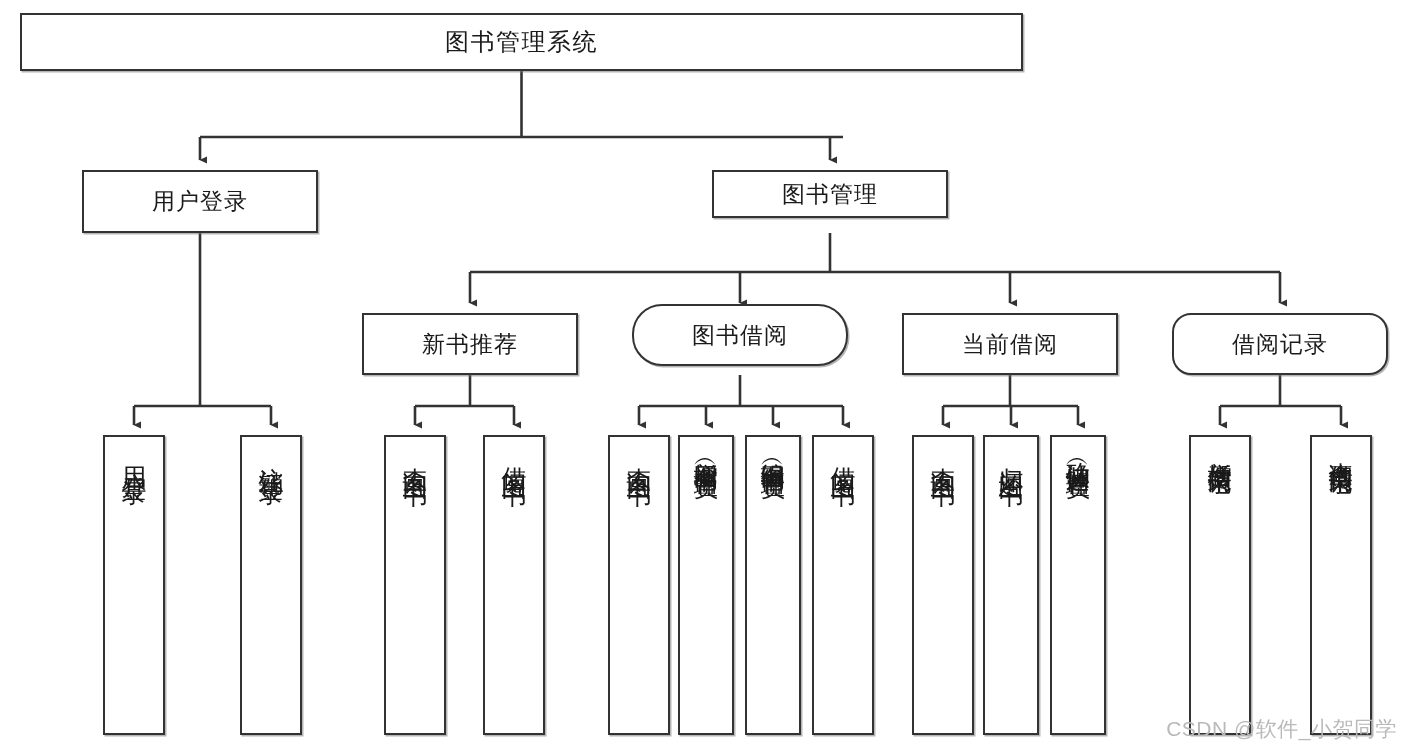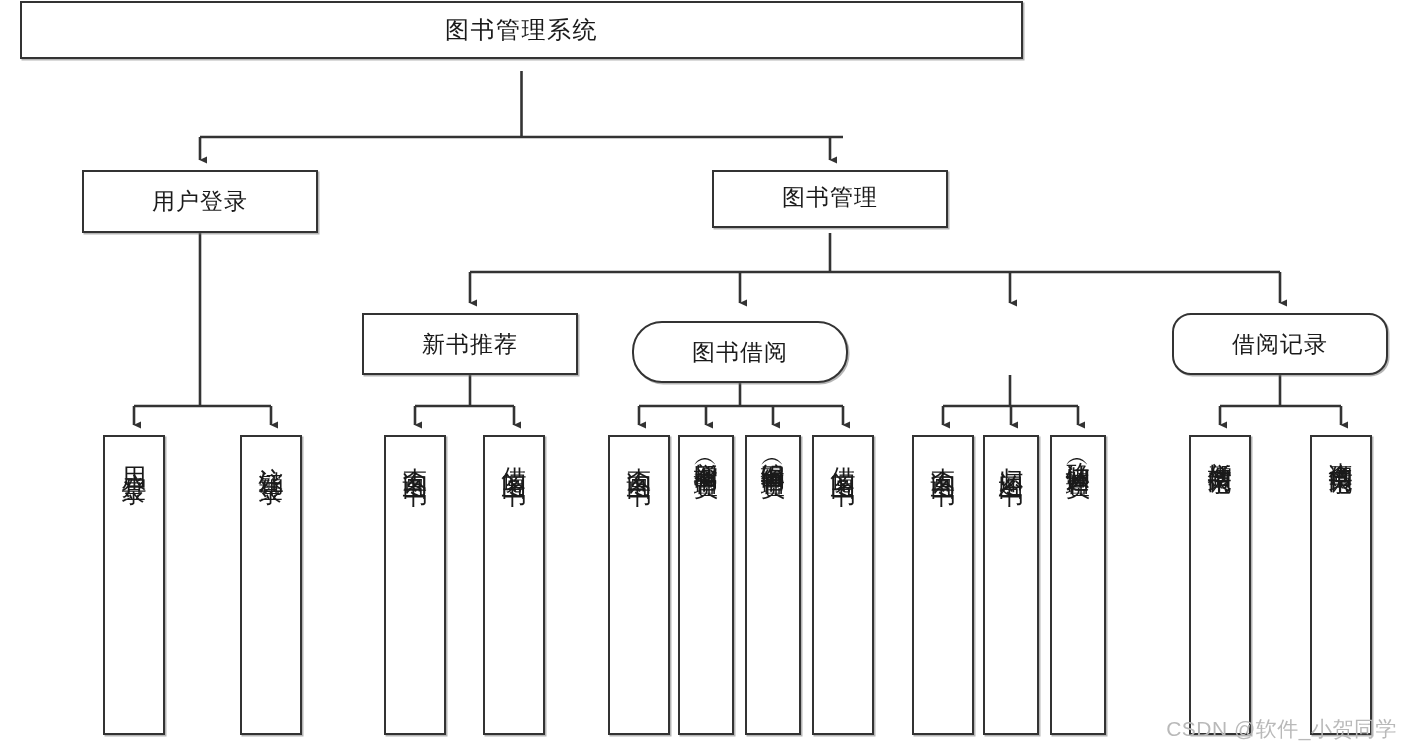--- a/index.html
+++ b/index.html
@@ -132,36 +132,39 @@
       <path d="M1011,406 L1011,425" marker-end="url(#arrowhead)"></path>
       <path d="M1078,406 L1078,425" marker-end="url(#arrowhead)"></path>
 
       <path d="M1280,375 L1280,406"></path>
       <path d="M1220,406 L1341,406"></path>
       <path d="M1220,406 L1220,425" marker-end="url(#arrowhead)"></path>
       <path d="M1341,406 L1341,425" marker-end="url(#arrowhead)"></path>
     </g>
   </svg>
 
-  <div class="node h root" style="left:20px; top:1px; width:1003px; height:58px;">
+  <div class="node h root" style="left:20px; top:13px; width:1003px; height:58px;">
     <span class="label">图书管理系统</span>
   </div>
 
   <div class="node h" style="left:82px; top:170px; width:236px; height:63px;">
     <span class="label">用户登录</span>
   </div>
-  <div class="node h" style="left:712px; top:170px; width:236px; height:58px;font-family:Liberation Mono, monospace;">
+  <div class="node h" style="left:712px; top:170px; width:236px; height:48px;">
     <span class="label">图书管理</span>
   </div>
 
   <div class="node h" style="left:362px; top:313px; width:216px; height:62px;">
     <span class="label">新书推荐</span>
   </div>
-  <div class="node h" style="left:632px; top:321px; width:216px; height:62px;border-radius:30px;">
+  <div class="node h" style="left:632px; top:304px; width:216px; height:62px;border-radius:30px;">
     <span class="label">图书借阅</span>
+  </div>
+  <div class="node h" style="left:902px; top:313px; width:216px; height:62px;">
+    <span class="label">当前借阅</span>
   </div>
   <div class="node h" style="left:1172px; top:313px; width:216px; height:62px;border-radius:19px;">
     <span class="label">借阅记录</span>
   </div>
 
   <div class="node v" style="left:103px; top:435px; width:62px; height:300px;">
     <span class="label">用户登录</span>
   </div>
   <div class="node v" style="left:240px; top:435px; width:62px; height:300px;">
     <span class="label">注销登录</span>

